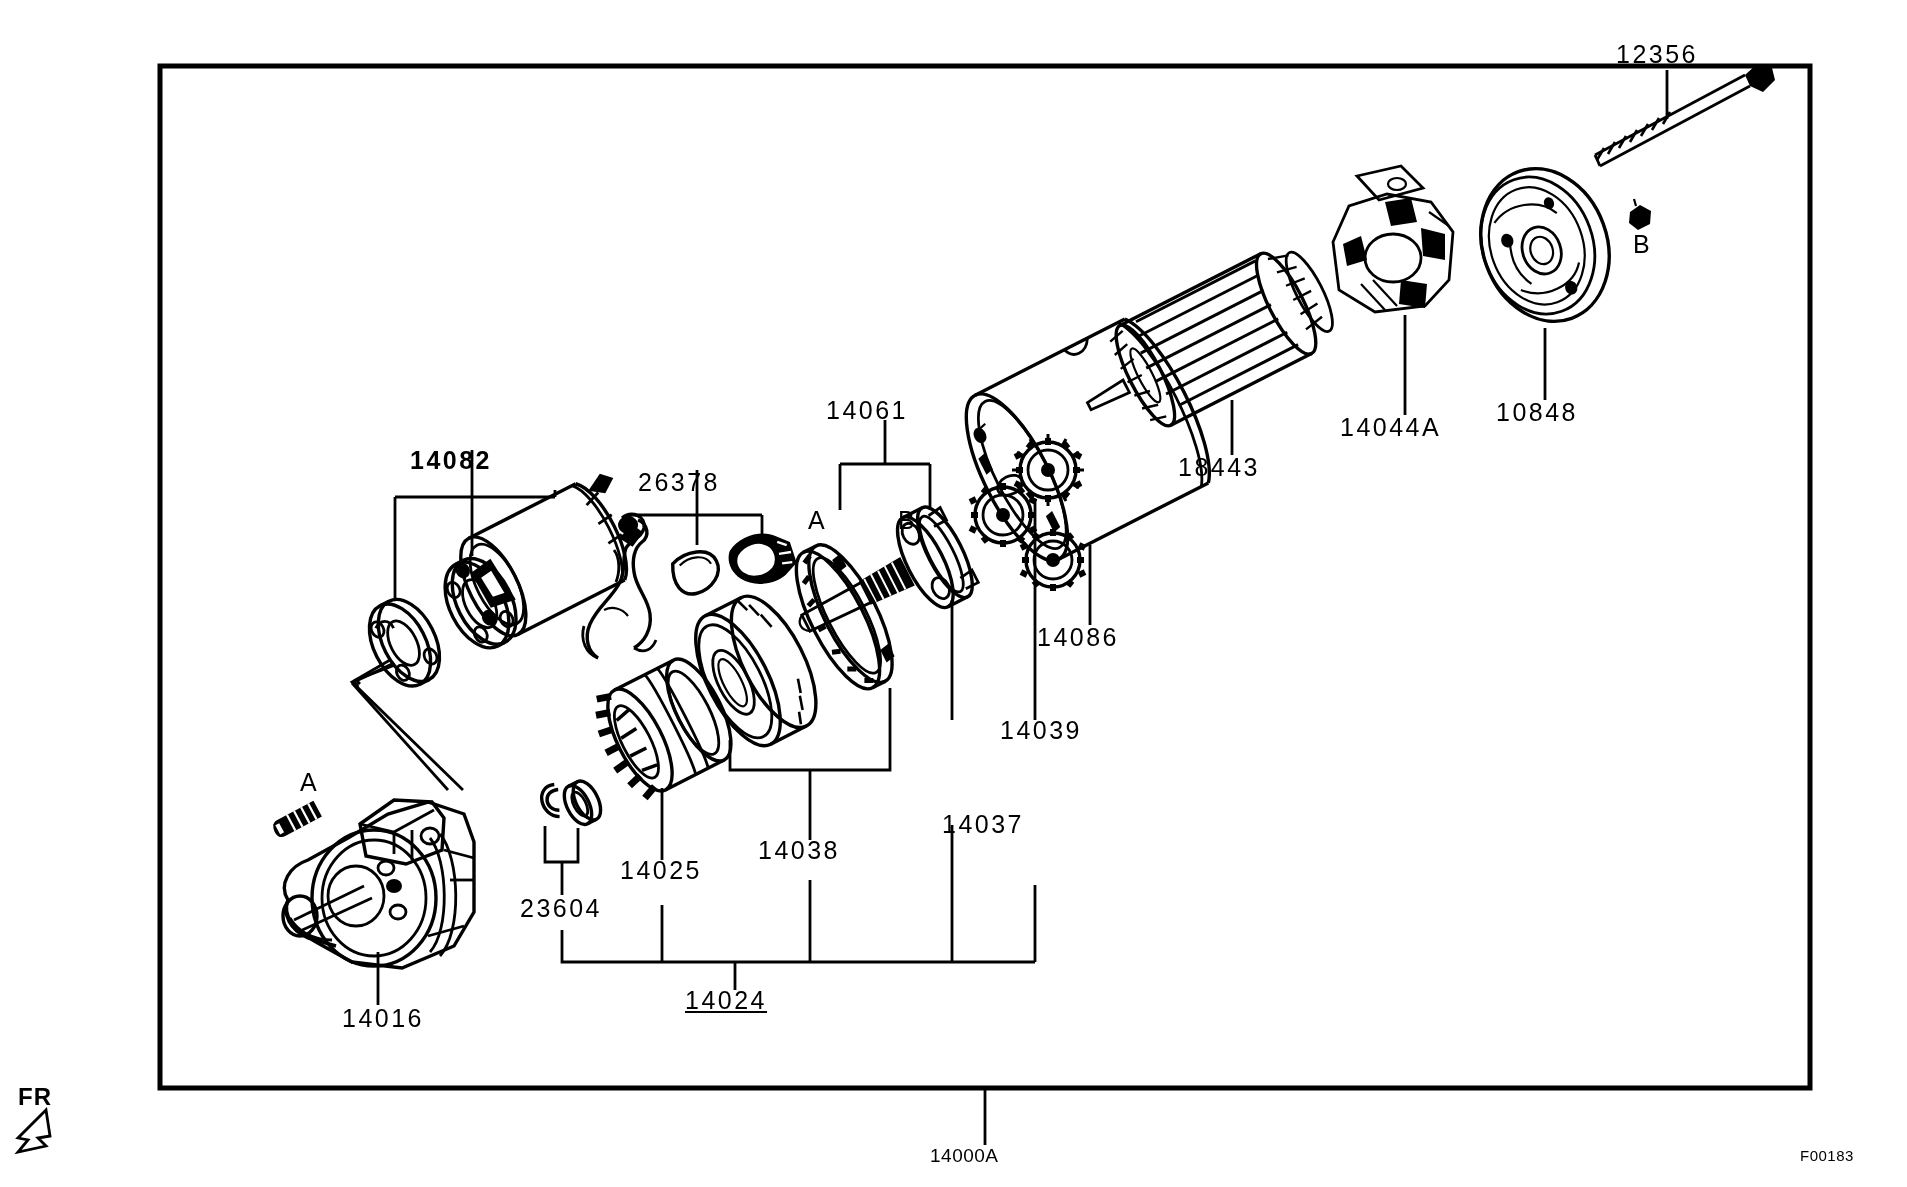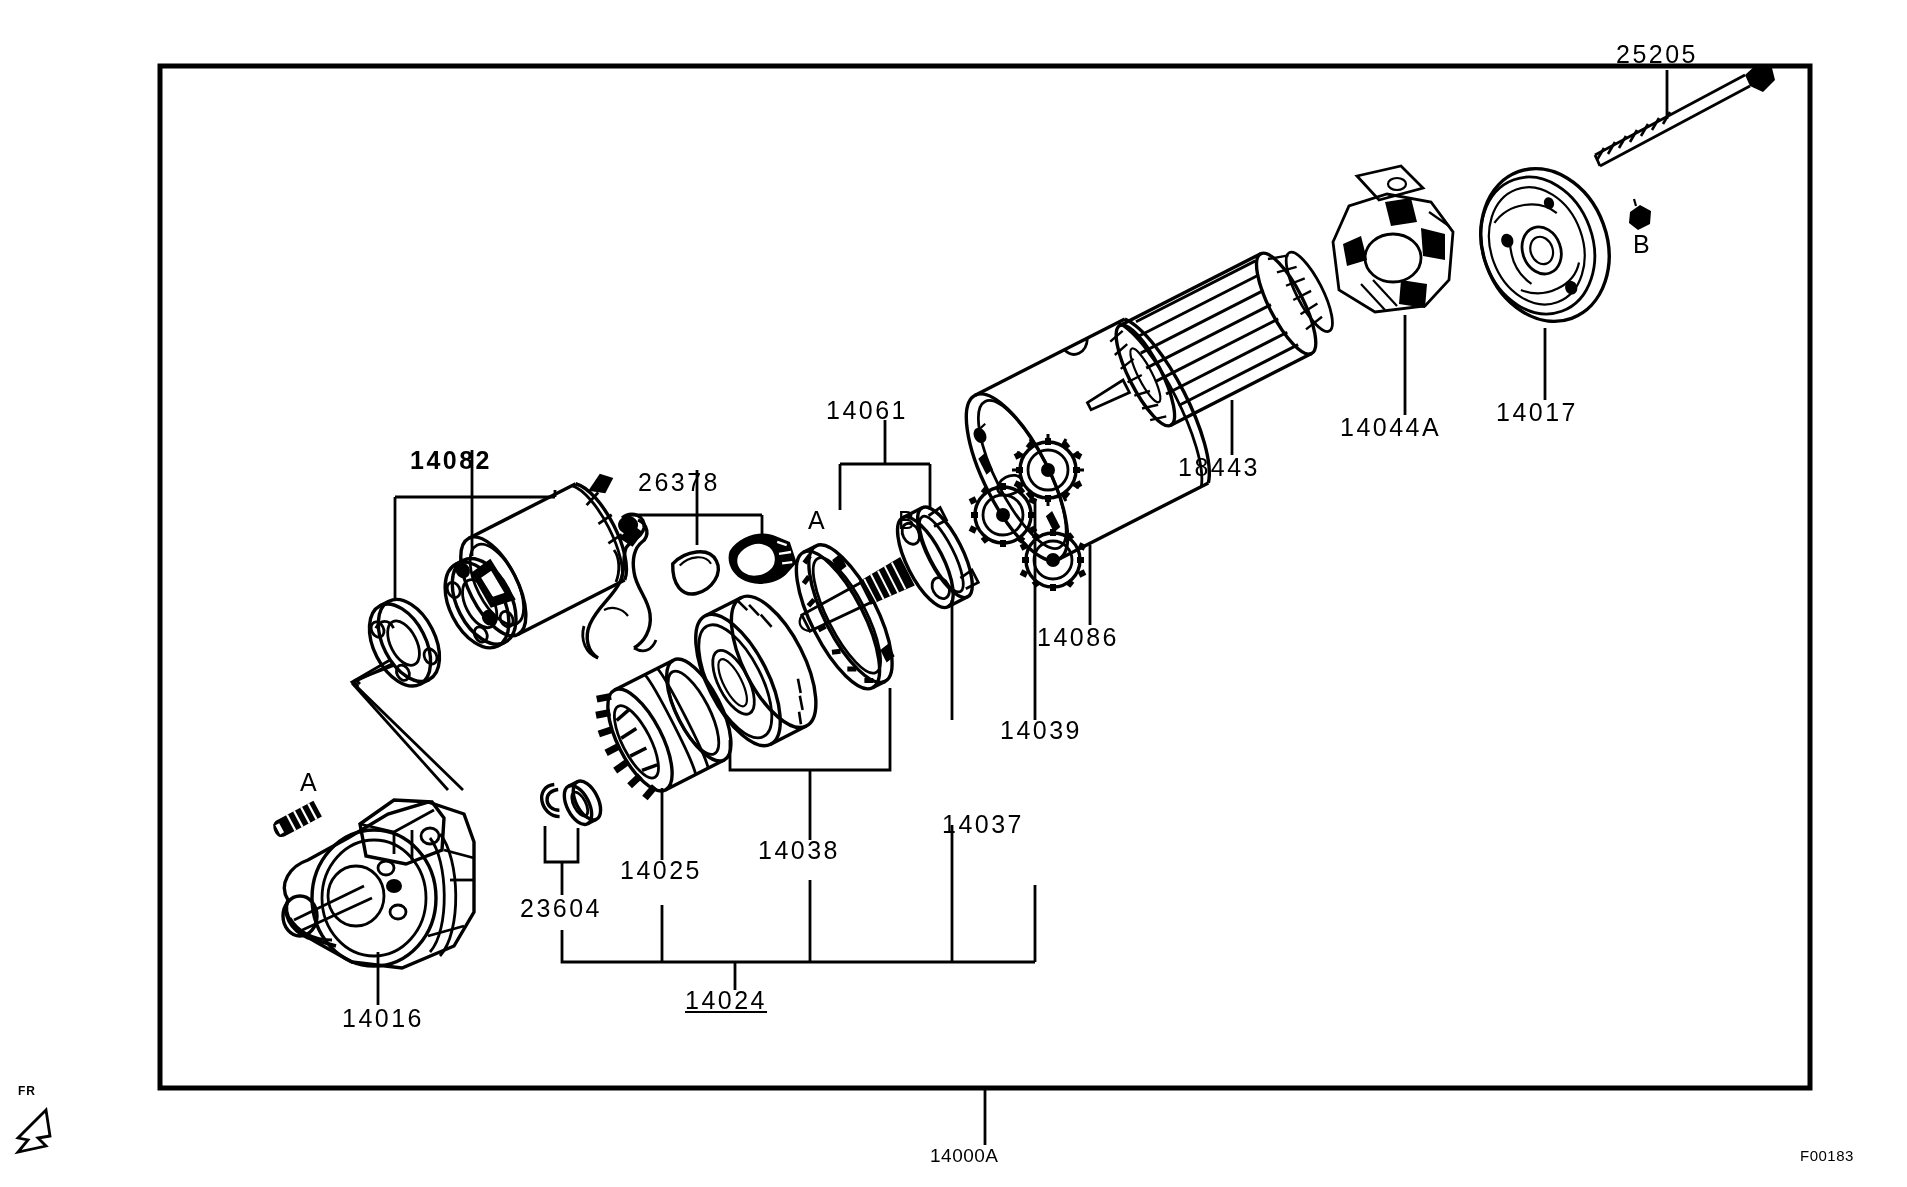--- a/index.html
+++ b/index.html
@@ -18,21 +18,21 @@
     font-size:25px;
     letter-spacing:2.5px;
     color:#000;
     white-space:nowrap;
     line-height:1;
     font-weight:400;
   }
   .lbl.ab{font-size:25px;letter-spacing:0;}
   .lbl.small{font-size:19px;letter-spacing:0.5px;}
   .lbl.code{font-size:15px;letter-spacing:0.5px;}
-  .lbl.fr{font-size:12px;letter-spacing:1px;font-weight:bold;}
+  .lbl.fr{font-size:24px;letter-spacing:1px;font-weight:bold;}
 </style>
 </head>
 <body>
 
 <div id="sheet">
 
 <svg id="svgroot" viewBox="0 0 1907 1187">
   <defs>
     <style>
       .ln{stroke:#000;fill:none;}
@@ -547,22 +547,22 @@
   <g>
     <path class="ln med" d="M985 1088 L985 1145"></path>
   </g>
 
   <g>
     <path class="ln med" d="M46 1110 L18 1138 L28 1140 L18 1152 L46 1146 L38 1138 L50 1136 Z" fill="#fff"></path>
   </g>
 
 </svg>
 
-<div class="lbl" style="left:1616px;top:42px;">25205</div>
-<div class="lbl" style="left:1496px;top:400px;">14017</div>
+<div class="lbl" style="left:1616px;top:42px;">12356</div>
+<div class="lbl" style="left:1496px;top:400px;">10848</div>
 <div class="lbl ab" style="left:1633px;top:232px;">B</div>
 <div class="lbl" style="left:1340px;top:415px;">14044A</div>
 <div class="lbl" style="left:1178px;top:455px;">18443</div>
 <div class="lbl" style="left:1037px;top:625px;">14086</div>
 <div class="lbl" style="left:826px;top:398px;">14061</div>
 <div class="lbl ab" style="left:808px;top:508px;">A</div>
 <div class="lbl ab" style="left:898px;top:508px;">B</div>
 <div class="lbl" style="left:1000px;top:718px;">14039</div>
 <div class="lbl" style="left:942px;top:768px;margin-top:44px;">14037</div>
 <div class="lbl" style="left:758px;top:838px;">14038</div>

